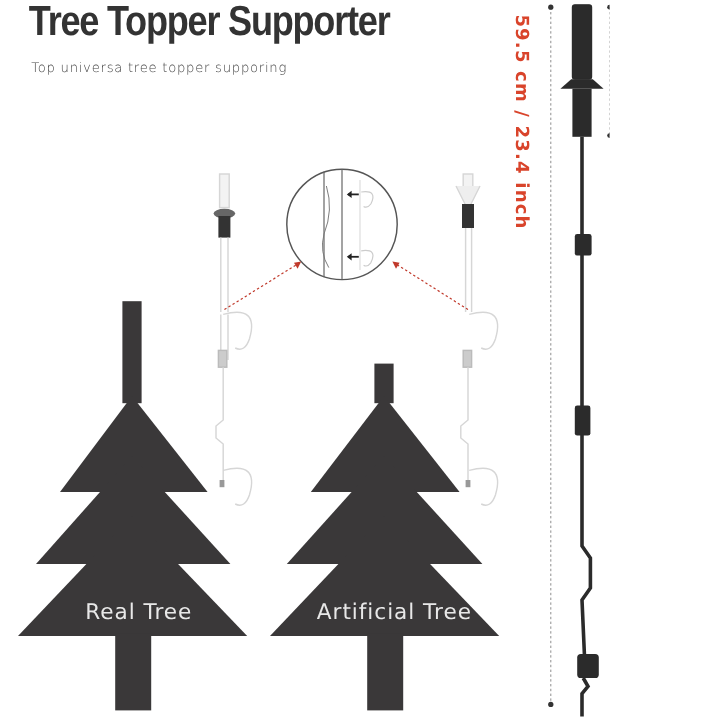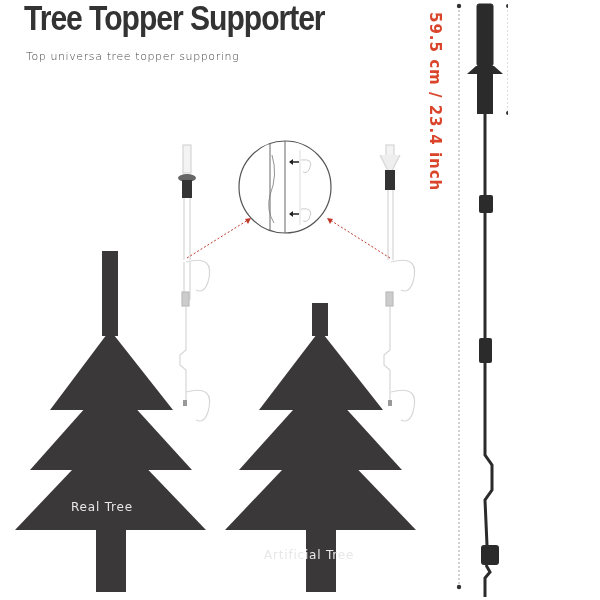--- a/index.html
+++ b/index.html
@@ -1,20 +1,20 @@
 <!DOCTYPE html>
 <html><head>
 <meta charset="utf-8">
 <style>
   html,body{margin:0;padding:0;background:#fff;}
   #canvas{position:relative;width:508px;height:600px;overflow:hidden;background:#ffffff;font-family:"Liberation Sans",sans-serif;}
   .title{position:absolute;left:24px;top:-2px;font-family:"Liberation Sans",sans-serif;font-size:35px;font-weight:bold;color:#333333;letter-spacing:-1.2px;transform:scaleX(0.86);transform-origin:left top;white-space:nowrap;}
   .subtitle{position:absolute;left:26px;top:50px;font-family:"DejaVu Sans",sans-serif;font-size:11px;color:#444444;letter-spacing:0.6px;font-weight:300;white-space:nowrap;}
   svg{position:absolute;left:0;top:0;}
-  .tree-label{position:absolute;font-family:"DejaVu Sans",sans-serif;font-size:12px;color:#e8e8e8;letter-spacing:0.8px;white-space:nowrap;}
+  .tree-label{position:absolute;font-family:"DejaVu Sans",sans-serif;font-size:18px;color:#e8e8e8;letter-spacing:0.8px;white-space:nowrap;}
   .dim-big{position:absolute;left:420px;top:10px;width:30px;height:160px;}
   .dim-big span{position:absolute;left:0;top:0;transform-origin:left top;transform:translate(24px,2px) rotate(90deg);font-family:"DejaVu Sans",sans-serif;font-weight:bold;font-size:15px;color:#d9442b;white-space:nowrap;letter-spacing:1px;}
   .dim-small span{position:absolute;left:0;top:0;transform-origin:left top;transform:translate(520px,12px) rotate(90deg);font-family:"DejaVu Sans",sans-serif;font-size:7px;color:#888;white-space:nowrap;}
 </style>
 </head>
 <body>
 
 <div id="canvas">
 
   <div class="title">Tree Topper Supporter</div>
@@ -112,21 +112,21 @@
     <g fill="#2b2b2b" stroke="#2b2b2b">
       <rect x="552" y="2" width="16" height="78" rx="2" stroke="none"></rect>
       <polygon points="540,92 584,92 572,80 552,80" stroke="none"></polygon>
       <rect x="552" y="92" width="16" height="50" stroke="none"></rect>
       <line x1="560" y1="142" x2="560" y2="288" stroke-width="3"></line>
       <rect x="549" y="236" width="24" height="22" rx="3" stroke="none"></rect>
     </g>
   </svg>
 
   <div class="tree-label" style="left:71px;top:500px;">Real Tree</div>
-  <div class="tree-label" style="left:264px;top:500px;margin-top:48px;">Artificial Tree</div>
+  <div class="tree-label" style="left:264px;top:500px;">Artificial Tree</div>
 
   <div class="dim-big">
     <span>59.5 cm / 23.4 inch</span>
   </div>
   <div class="dim-small">
     <span>11.1 cm / 4.37 inch</span>
   </div>
 </div>
 
 </body></html>

